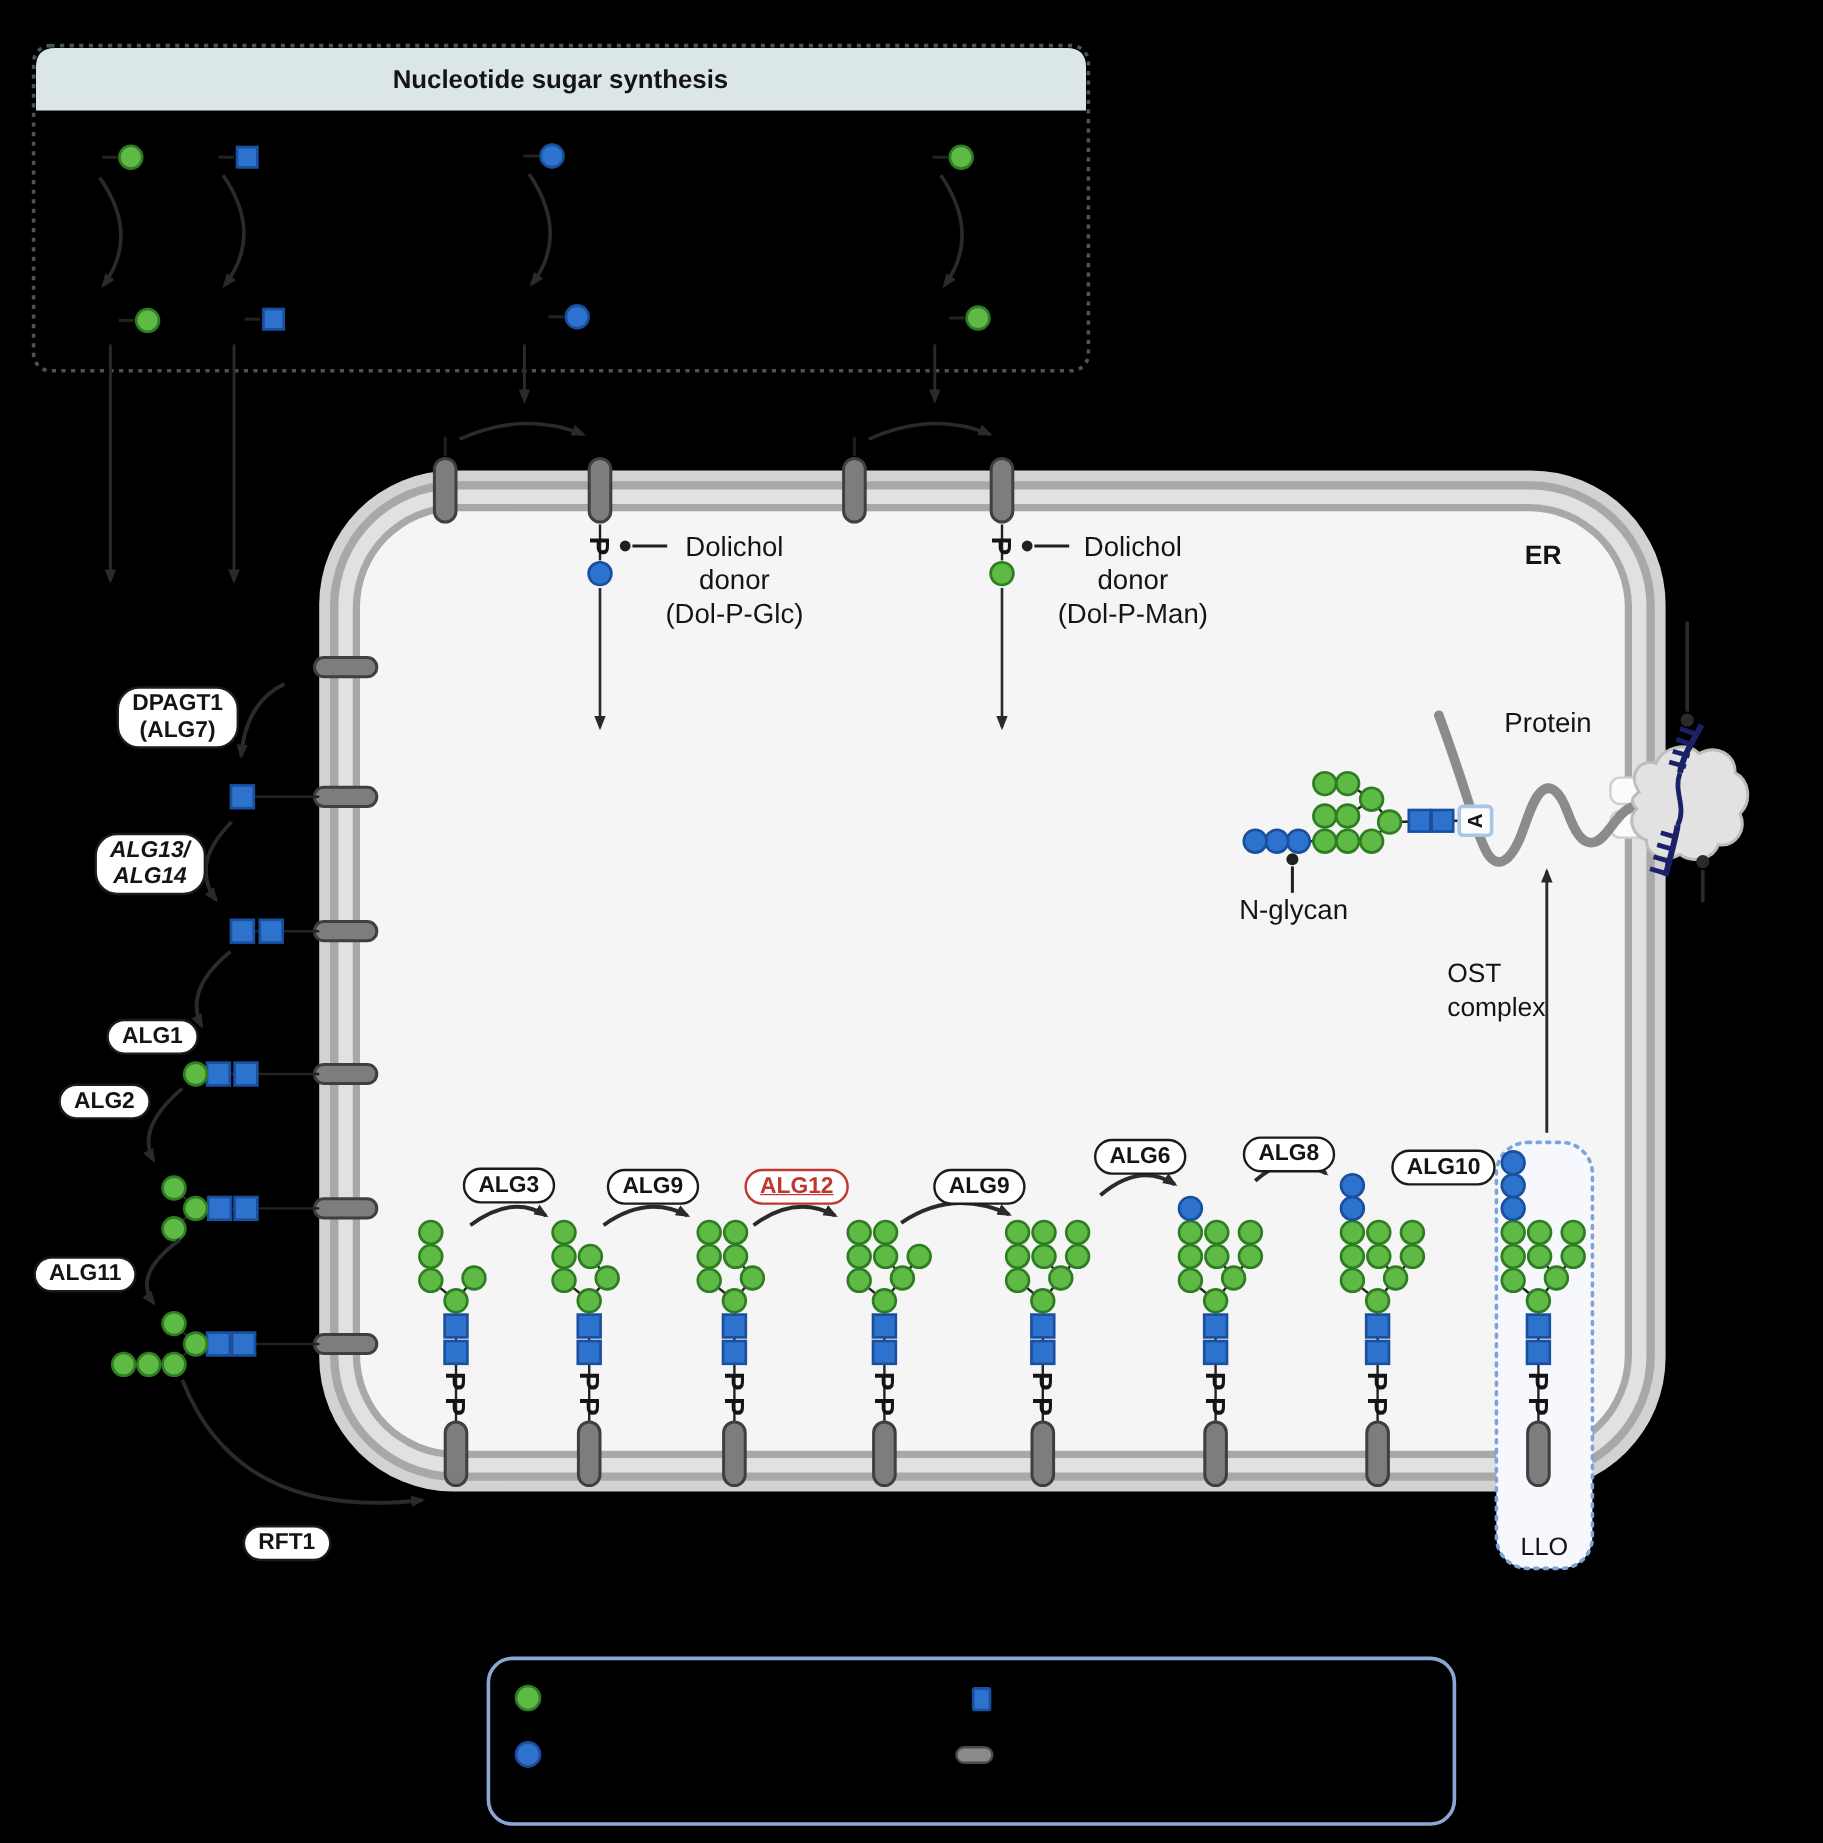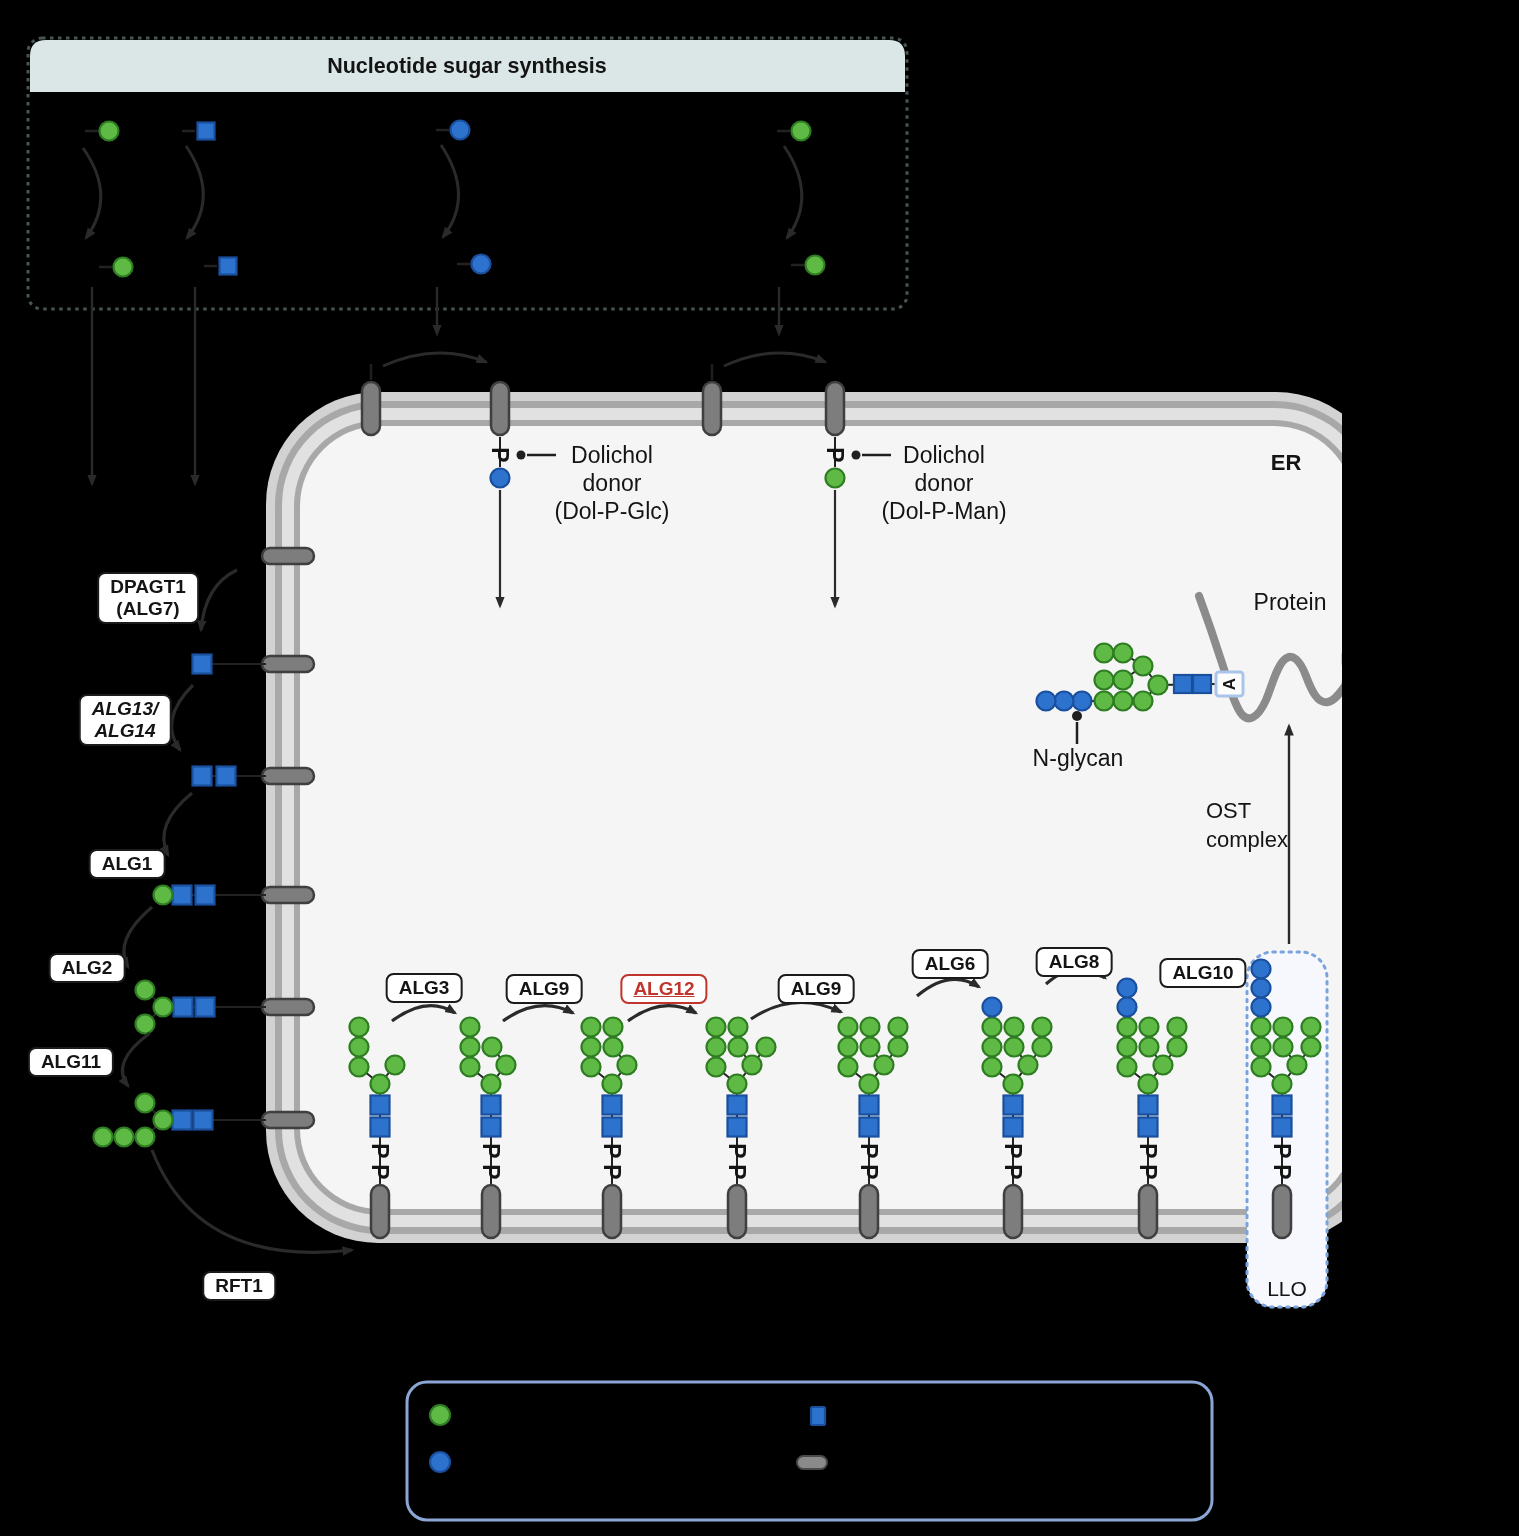--- a/index.html
+++ b/index.html
@@ -1,21 +1,21 @@
 <!DOCTYPE html>
 <html style="--mannose: #5eba44; --mannose-edge: #2f7d22; --glcnac: #2d73cd; --glcnac-edge: #1a4f9e; --dolichol: #7d7d7d; --dolichol-edge: #3f3f3f; --membrane: #a8a8a8; --membrane-light: #e1e1e1; --membrane-halo: #d2d2d2; --er-interior: #f5f5f5; --arrow: #2a2a2a; --alg12-red: #c0362c; --llo-border: #7ba3de; --llo-fill: #f6f8fd; --legend-border: #8ba6d4; --header-bg: #dbe7e7; --box-dash: #465654; --mrna-navy: #1b2168; --protein-gray: #8b8b8b; --ribosome: #e2e2e2; --ribosome-edge: #bdbdbd; --translocon: #fbfbfb; --translocon-edge: #cfcfcf;"><head>
 <meta charset="utf-8">
 <style>
   html,body{margin:0;padding:0;background:#000;}
-  .stage{position:relative;width:1342px;height:1536px;background:#000;overflow:hidden;
+  .stage{position:relative;width:1519px;height:1536px;background:#000;overflow:hidden;
          font-family:"Liberation Sans",sans-serif;}
   svg{position:absolute;left:0;top:0;}
   svg text{font-family:"Liberation Sans",sans-serif;fill:#141414;}
   .pill-label{position:absolute;transform:translate(-50%,-50%);background:#fff;
-      border:2.5px solid #1b1b1b;border-radius:8px;padding:2px 11px;
+      border:2.5px solid #1b1b1b;border-radius:19px;padding:2px 11px;
       font-size:19px;font-weight:600;color:#141414;text-align:center;line-height:1.16;
       white-space:nowrap;z-index:5;}
   .pill-label.red{border-color:var(--alg12-red);color:var(--alg12-red);font-weight:700;text-decoration:underline;}
   .t-title{font-size:21.5px;font-weight:700;}
   .t-er{font-size:22px;font-weight:700;}
   .t-plain{font-size:23px;}
   .t-ost{font-size:22px;}
   .t-llo{font-size:21px;}
   .t-p{font-size:23px;font-weight:600;}
   .t-a{font-size:17px;font-weight:600;}
@@ -474,21 +474,21 @@
 
 <div class="pill-label" style="left:148px;top:598px;">
       <div>DPAGT1</div>
       <div>(ALG7)</div>
     </div>
 <div class="pill-label" style="left:125px;top:720px;font-style:italic;">
       <div>ALG13/</div>
       <div>ALG14</div>
     </div>
 <div class="pill-label" style="left:127px;top:864px;">ALG1</div>
-<div class="pill-label" style="left:87px;top:968px;">ALG2</div>
+<div class="pill-label" style="left:87px;top:918px;">ALG2</div>
 <div class="pill-label" style="left:71px;top:1062px;">ALG11</div>
 <div class="pill-label" style="left:239px;top:1286px;">RFT1</div>
 <div class="pill-label" style="left:424px;top:988px;">ALG3</div>
 <div class="pill-label" style="left:544px;top:989px;">ALG9</div>
 <div class="pill-label red" style="left:664px;top:989px;">ALG12</div>
 <div class="pill-label" style="left:816px;top:989px;">ALG9</div>
 <div class="pill-label" style="left:950px;top:964px;text-align:right;">ALG6</div>
 <div class="pill-label" style="left:1074px;top:962px;">ALG8</div>
 <div class="pill-label" style="left:1203px;top:973px;">ALG10</div>
 

